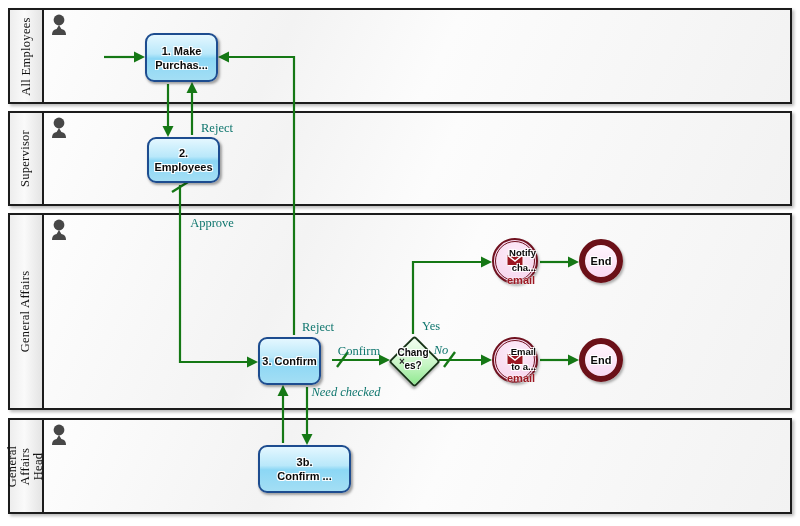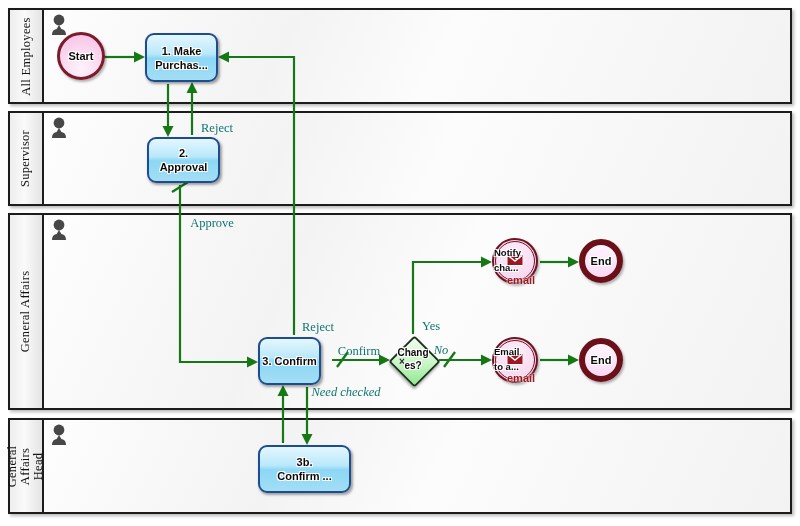--- a/index.html
+++ b/index.html
@@ -43,21 +43,21 @@
         background:radial-gradient(circle at 50% 80%,#fef4fb 0%,#f9cdeb 70%,#f4bfe2 100%);
         box-shadow:1.5px 2px 2.5px rgba(0,0,0,0.3);}
   .event-end{border:6px solid #6b1018;
         background:linear-gradient(180deg,#fff6fd 0%,#f9d9f3 100%);
         box-shadow:1.5px 2px 2.5px rgba(0,0,0,0.3);}
   .event-msg{border:2px solid #701220;background:#f8dcf0;position:absolute;
         box-shadow:1.5px 2px 2.5px rgba(0,0,0,0.3);}
   .event-msg .ring{position:absolute;inset:1px;border:1.5px solid #701220;border-radius:50%;
         background:radial-gradient(circle at 50% 30%,#fdeefa 0%,#f6d2ec 100%);}
   .event-msg .env{position:absolute;left:50%;top:50%;transform:translate(-50%,-50%);}
-  .event-msg .msg-line{position:absolute;left:0;width:100%;text-align:left;z-index:2;
+  .event-msg .msg-line{position:absolute;left:0;width:100%;text-align:right;z-index:2;
         font-size:9.5px;font-weight:bold;color:#0a0a0a;line-height:10px;
         text-shadow:-1px -1px 0 #fff,1px -1px 0 #fff,-1px 1px 0 #fff,1px 1px 0 #fff;}
   .msg-sub{position:absolute;z-index:6;font-size:11px;font-weight:bold;color:#9c1722;
         text-shadow:0 0 2px #fff,0 0 2px #fff;}
 
   .gateway{width:48px;height:48px;}
   .gateway .diamond{position:absolute;left:7px;top:7px;width:33px;height:33px;
         transform:rotate(45deg);border:2px solid #173417;border-radius:3px;
         background:linear-gradient(135deg,#f3fdf2 0%,#c8f6c6 55%,#8fe88f 100%);
         box-shadow:1.5px 2px 2.5px rgba(0,0,0,0.3);}
@@ -167,32 +167,29 @@
     <g>
       <line x1="307" y1="387" x2="307" y2="434"></line>
         <polygon points="307,445 301.5,434 312.5,434"></polygon>
     </g>
     <g>
       <line x1="283" y1="443" x2="283" y2="396"></line>
         <polygon points="283,385 277.5,396 288.5,396"></polygon>
     </g>
   </svg>
 
-  <div class="node event event-start" style="left:57px;top:32px;width:48px;height:48px;">
-    <span>Start</span>
-  </div>
 
   <div class="node task" style="left:145px;top:33px;width:73px;height:49px;">
     <span>1. Make</span>
     <span>Purchas...</span>
   </div>
 
   <div class="node task" style="left:147px;top:137px;width:73px;height:46px;">
     <span>2.</span>
-    <span>Approval</span>
+    <span>Employees</span>
   </div>
 
   <div class="node task" style="left:258px;top:337px;width:63px;height:48px;">
     <span>3. Confirm</span>
   </div>
 
   <div class="node task" style="left:258px;top:445px;width:93px;height:48px;">
     <span>3b.</span>
     <span>Confirm ...</span>
   </div>

